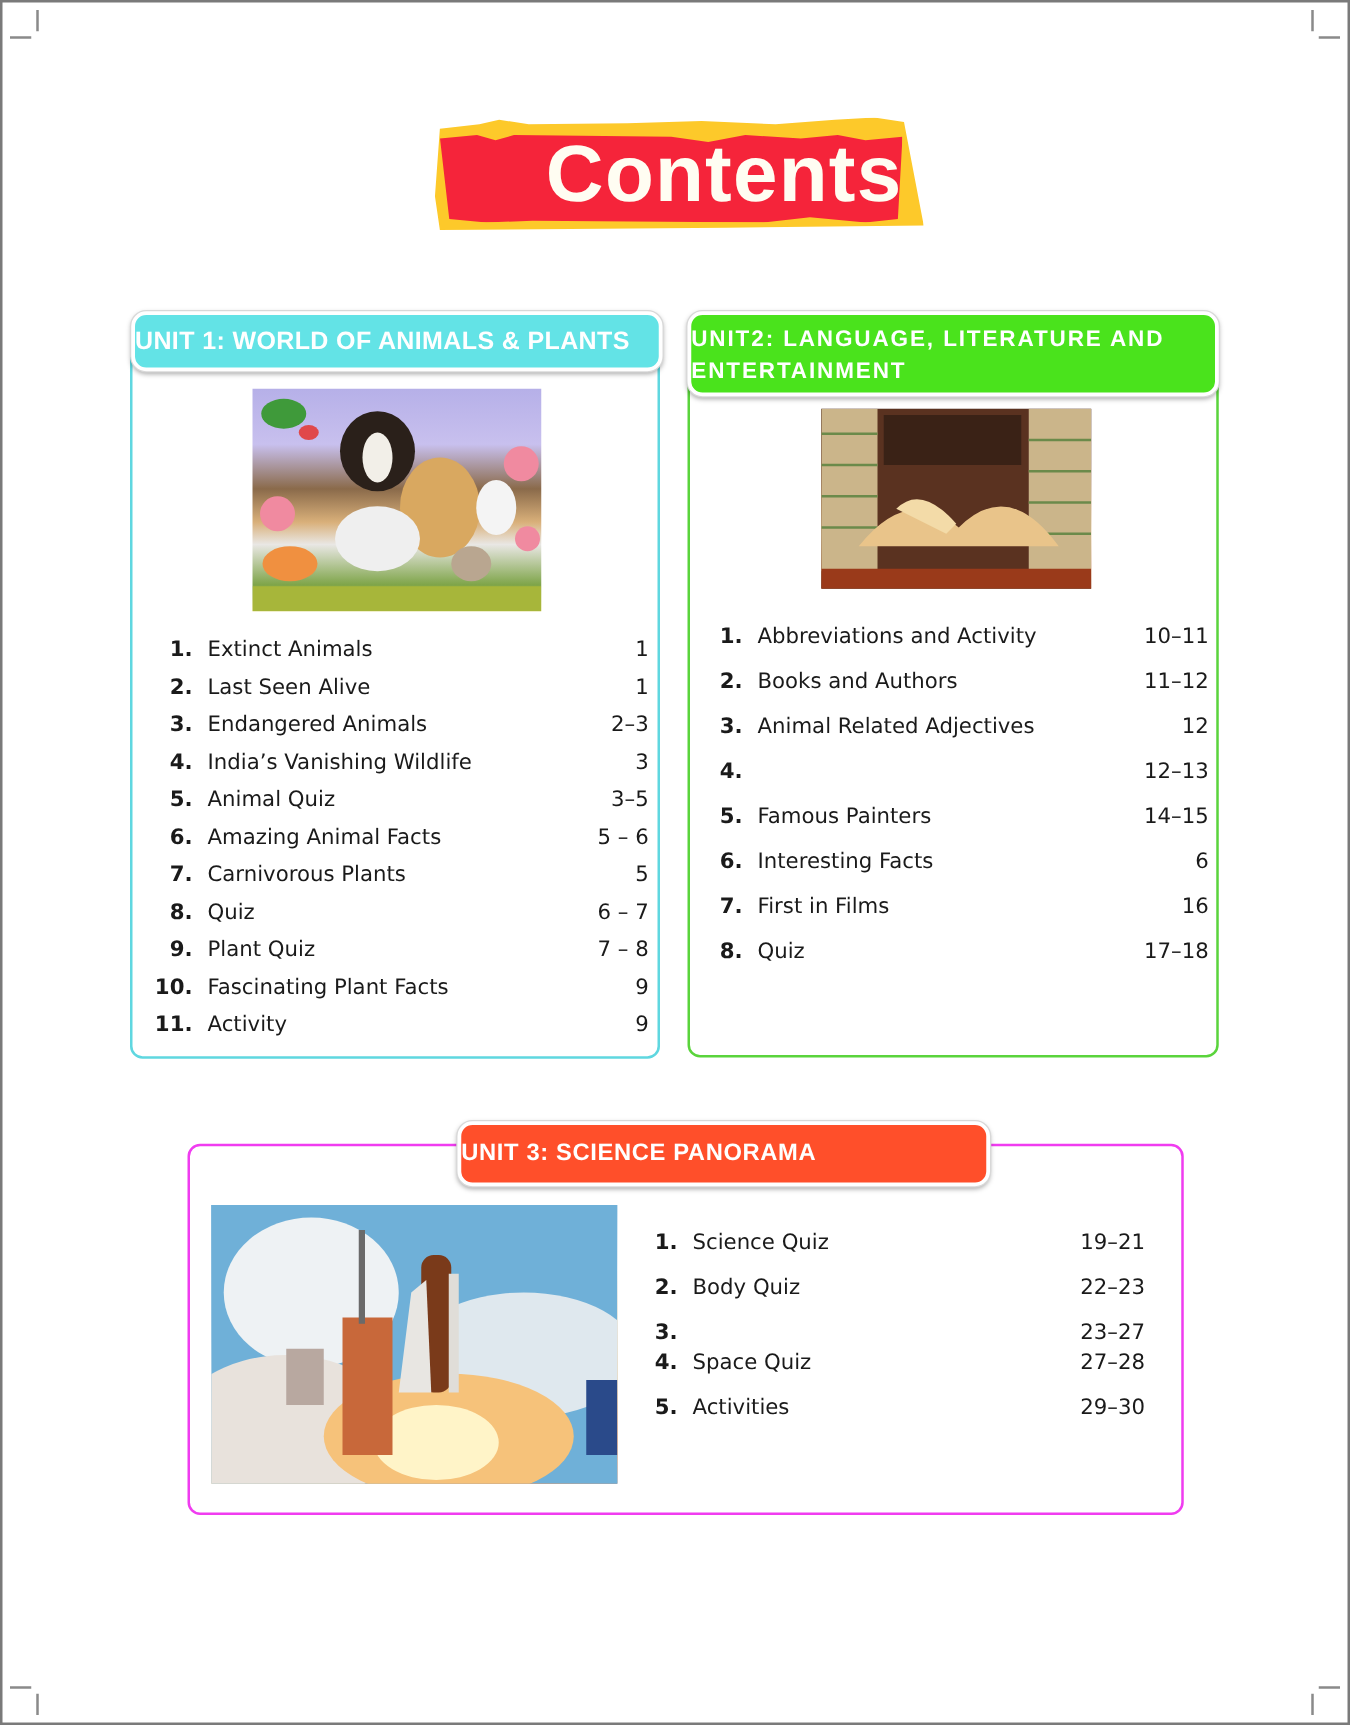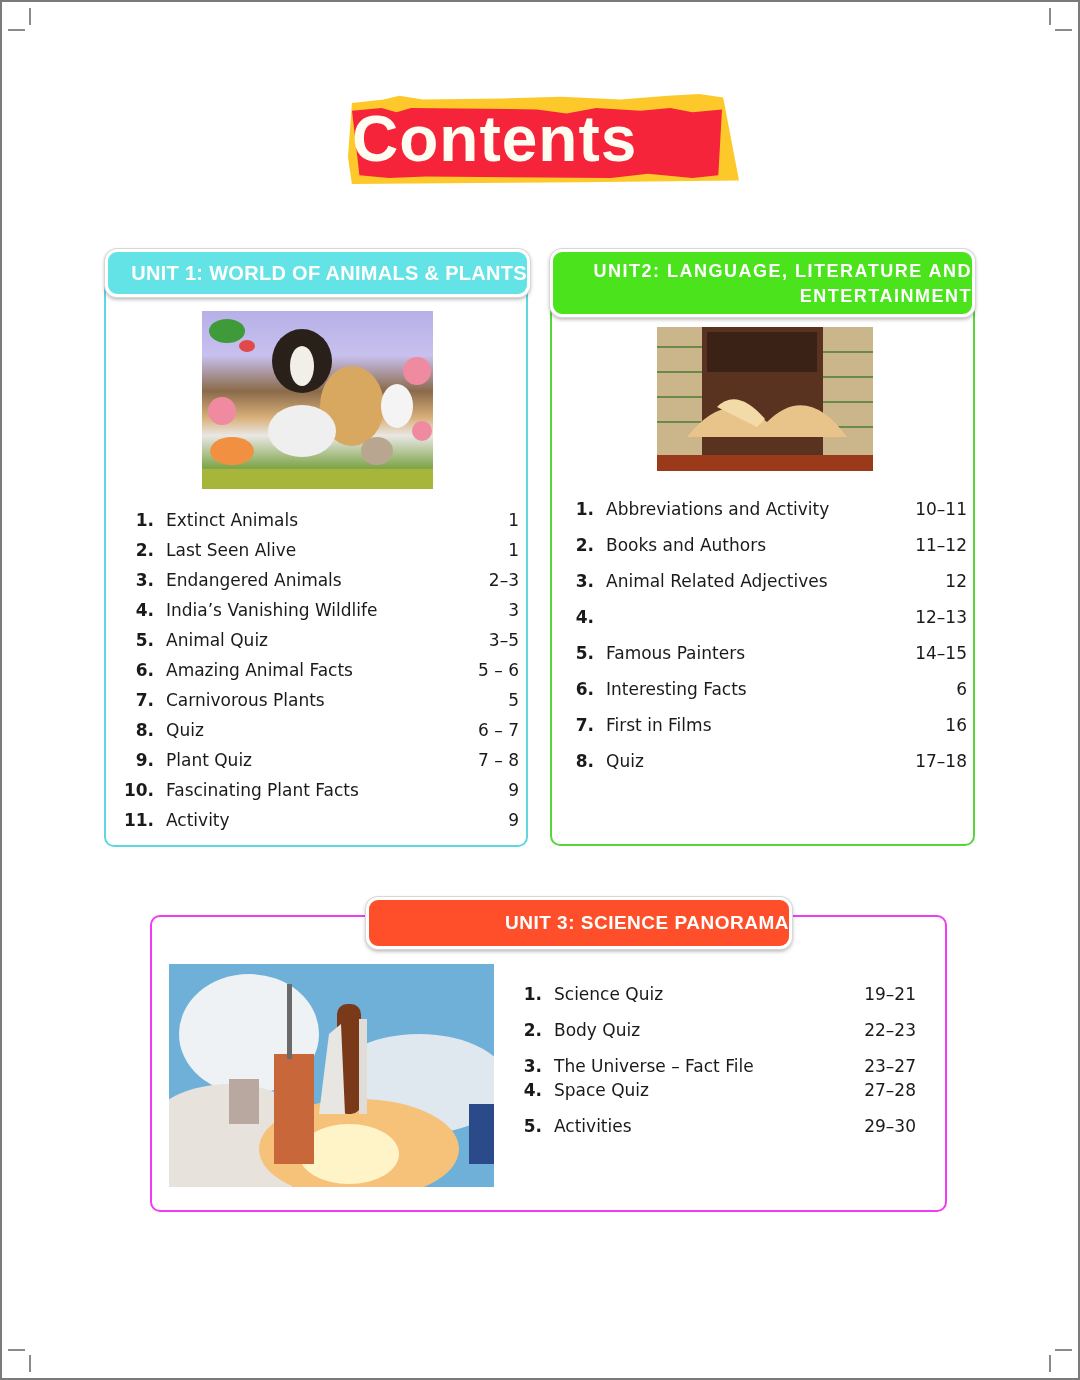--- a/index.html
+++ b/index.html
@@ -17,34 +17,34 @@
     .title-wrap { position: absolute; left: 344px; top: 94px; width: 395px; height: 90px; }
     .title-yellow {
       position: absolute; left: 0; top: 0; width: 395px; height: 90px; background: #fdc92a;
       clip-path: polygon(2% 10%, 10% 6%, 14% 2%, 20% 6%, 40% 5%, 55% 3%, 70% 6%, 82% 2%, 90% 0%, 96% 4%, 100% 96%, 60% 98%, 2% 100%, 1% 70%);
     }
     .title-red {
       position: absolute; left: 8px; top: 14px; width: 370px; height: 70px; background: #f5243a;
       clip-path: polygon(0% 4%, 8% 0%, 12% 6%, 16% 0%, 50% 2%, 58% 8%, 66% 0%, 78% 4%, 86% 0%, 92% 6%, 100% 2%, 99% 96%, 92% 100%, 80% 94%, 70% 100%, 20% 98%, 10% 100%, 2% 96%);
     }
     .title-text {
-      position: absolute; left: 8px; top: 10px; width: 370px; text-align: left;
+      position: absolute; left: 8px; top: 10px; width: 370px; text-align: right;
       font-family: "Liberation Sans", sans-serif; font-weight: bold; font-size: 64px;
       color: #fffdf2; letter-spacing: 1px; line-height: 70px;
     }
 
     
     .unit-box { position: absolute; background: #fff; border-radius: 10px; }
     .unit1 { left: 104px; top: 270px; width: 424px; height: 577px; border: 2px solid #5fd7e0; }
     .unit2 { left: 550px; top: 280px; width: 425px; height: 566px; border: 2px solid #5ad43c; }
     .unit3 { left: 150px; top: 915px; width: 797px; height: 297px; border: 2px solid #f03cf0; }
 
     .unit-header {
       position: absolute; border-radius: 12px; color: #fff;
-      font-family: "Liberation Sans", sans-serif; font-weight: bold; text-align: right;
+      font-family: "Liberation Sans", sans-serif; font-weight: bold; text-align: left;
       border: 3px solid #fff;
       box-shadow: 0 0 0 1px #d8d8d8, 0 2px 4px rgba(0,0,0,0.35);
     }
     .hdr1 { left: 105px; top: 249px; width: 425px; height: 48px; background: #63e3e6; font-size: 20px; line-height: 42px; letter-spacing: 0.3px; }
     .hdr2 { left: 550px; top: 249px; width: 425px; height: 68px; background: #4ae31c; font-size: 18px; line-height: 25px; padding-top: 7px; letter-spacing: 1.5px; }
     .hdr3 { left: 322px; top: 897px; width: 426px; height: 52px; background: #ff4f2a; font-size: 19px; line-height: 46px; letter-spacing: 0.5px; margin-left: 44px; }
 
     
     .photo { position: absolute; overflow: hidden; }
     .img-animals { left: 202px; top: 311px; width: 231px; height: 178px; background: linear-gradient(180deg, #b6b0e8 0%, #c8c0ee 25%, #8a6a4a 45%, #d9b07a 60%, #e9e7e4 70%, #7fa54a 88%, #c7c43a 100%); }
@@ -256,21 +256,20 @@
       <span class="toc-title">Science Quiz</span>
       <span class="toc-page">19–21</span>
     </div>
   <div class="toc-row" style="height:36px;">
       <span class="toc-num">2.</span>
       <span class="toc-title">Body Quiz</span>
       <span class="toc-page">22–23</span>
     </div>
   <div class="toc-row" style="height:24px;">
       <span class="toc-num">3.</span>
-      <span class="toc-title">The Universe – Fact File</span>
       <span class="toc-page">23–27</span>
     </div>
   <div class="toc-row" style="height:36px;">
       <span class="toc-num">4.</span>
       <span class="toc-title">Space Quiz</span>
       <span class="toc-page">27–28</span>
     </div>
   <div class="toc-row" style="height:36px;">
       <span class="toc-num">5.</span>
       <span class="toc-title">Activities</span>

